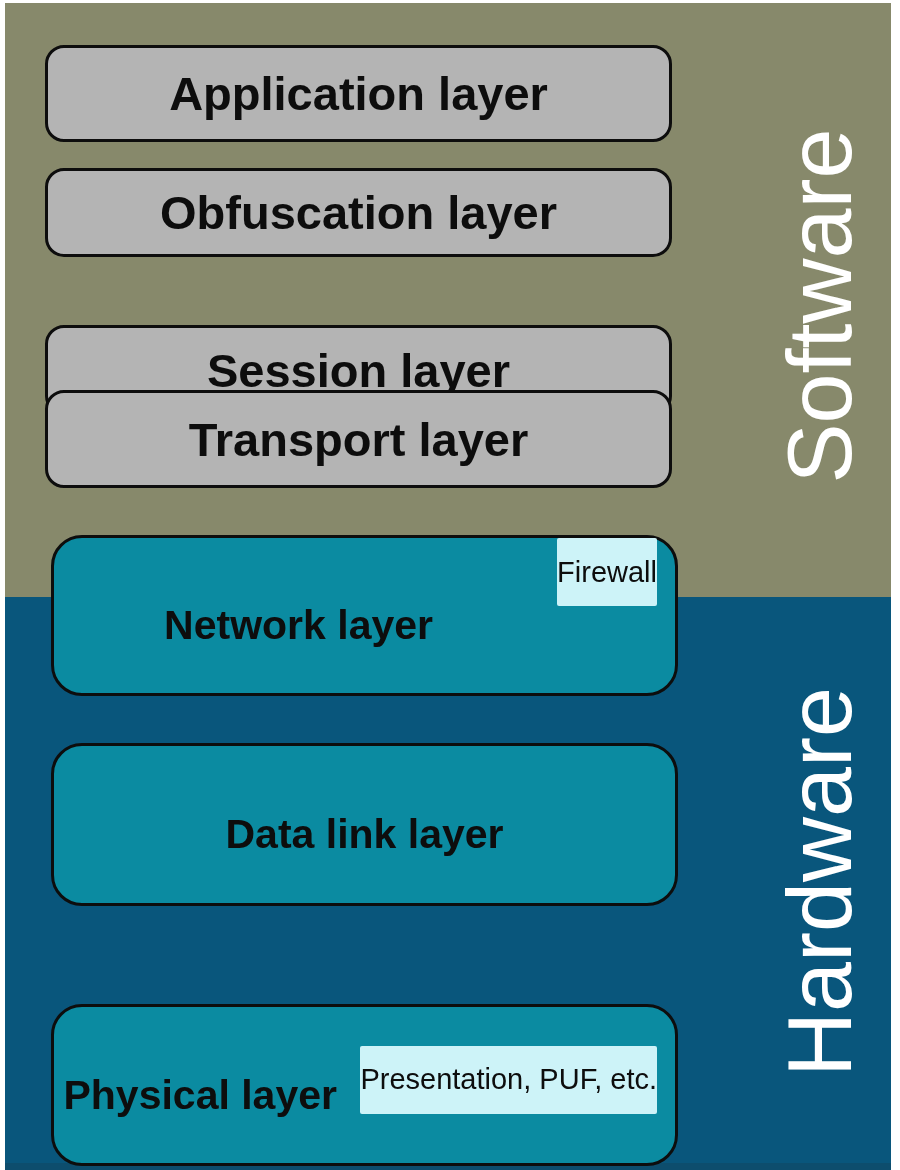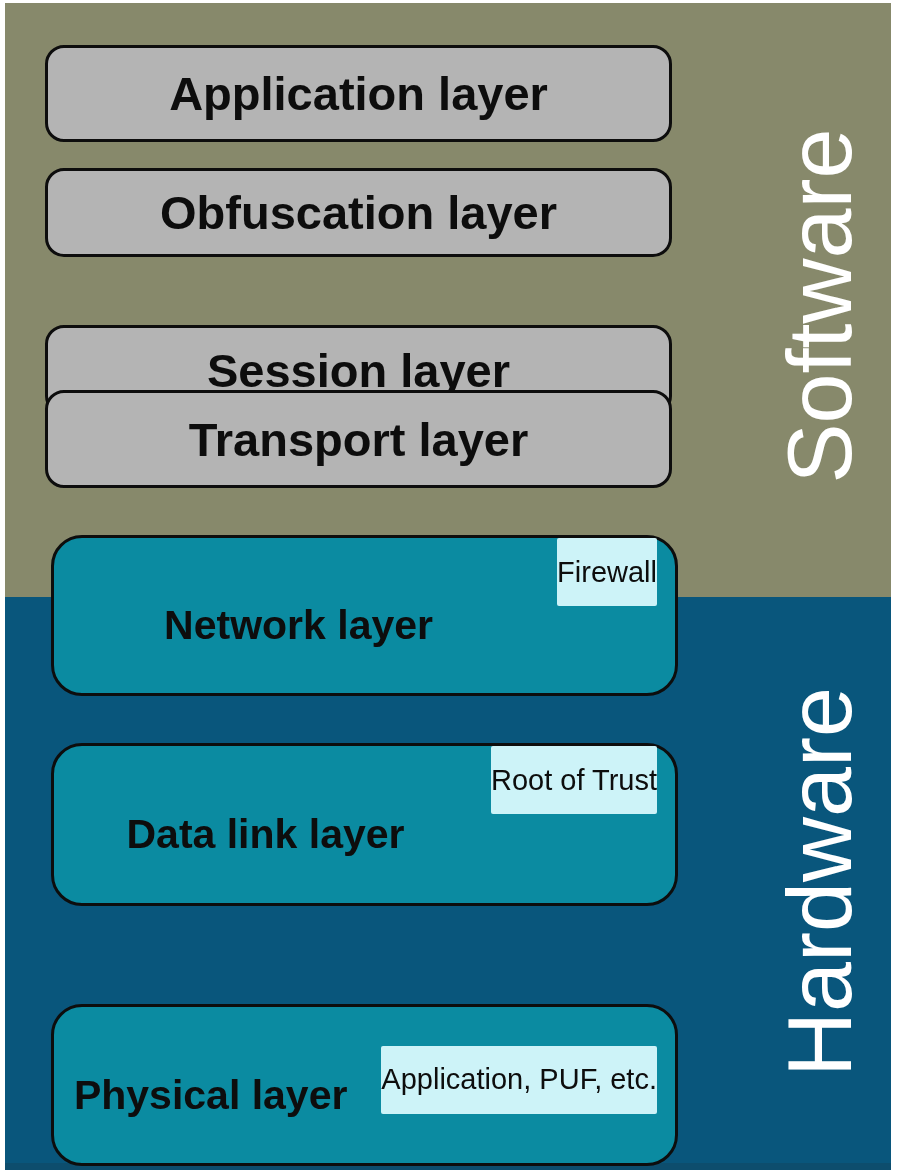--- a/index.html
+++ b/index.html
@@ -143,26 +143,23 @@
   </div>
 
   <div class="hw-box net">
     <div class="hw-title">Network layer</div>
     <div class="security-box">
       <span>Firewall</span>
     </div>
   </div>
   <div class="hw-box dll">
     <div class="hw-title">Data link layer</div>
-    <div class="security-box">
-      <span>Root of Trust</span>
-    </div>
   </div>
   <div class="hw-box phy">
     <div class="hw-title">Physical layer</div>
     <div class="security-box">
-      <span>Application, PUF, etc.</span>
+      <span>Presentation, PUF, etc.</span>
     </div>
   </div>
 
   <div class="side-label software">Software</div>
   <div class="side-label hardware">Hardware</div>
 </div>
 
 </body></html>

